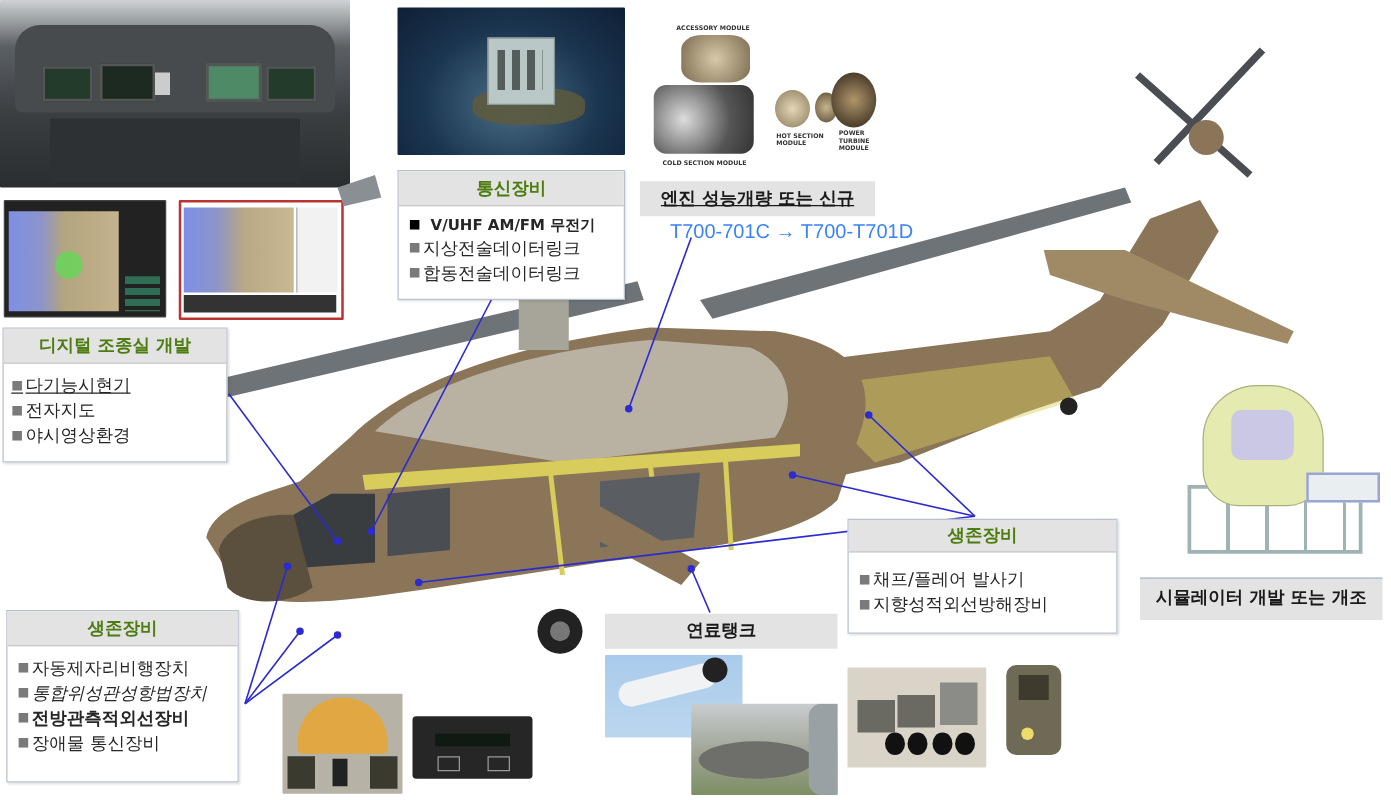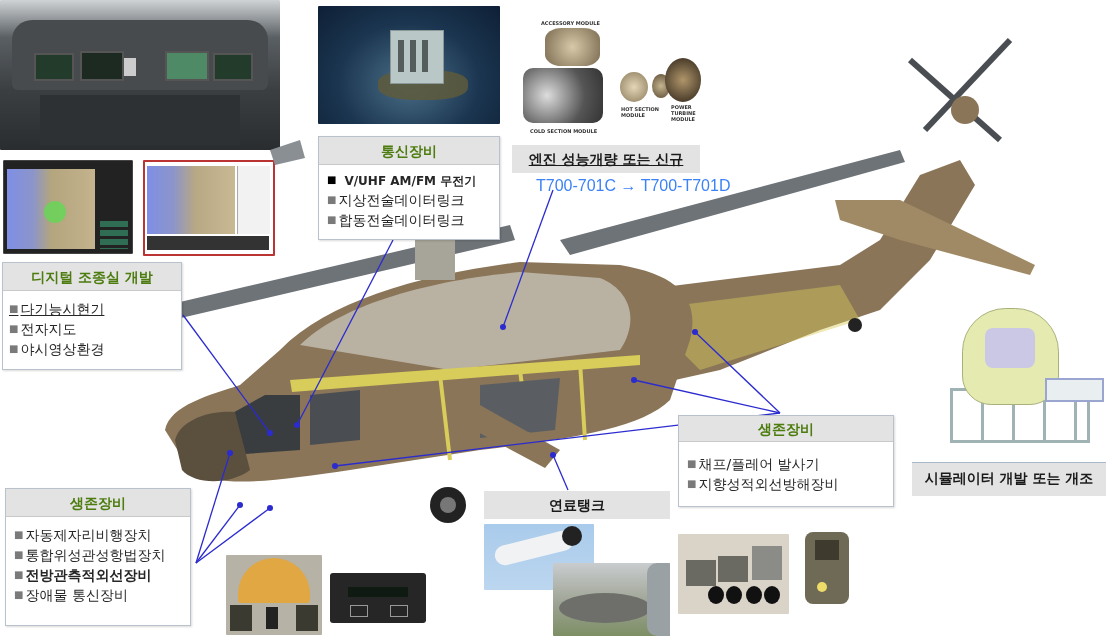--- a/index.html
+++ b/index.html
@@ -221,21 +221,21 @@
     </div>
   </div>
 </div>
 
 <div class="box" style="left:5px;top:488px;width:186px;height:138px;">
   <div class="box-head" style="height:28px;line-height:28px;font-size:14px;">생존장비</div>
   <div class="box-list" style="padding:8px 8px;">
     <div style="font-size:14px;line-height:20px;">
       <span class="bullet">■</span><span>자동제자리비행장치</span>
     </div>
-    <div style="font-size:14px;line-height:20px;">
+    <div style="font-size:14px;line-height:20px;font-style:italic;">
       <span class="bullet">■</span><span>통합위성관성항법장치</span>
     </div>
     <div style="font-size:14px;line-height:20px;font-weight:bold;">
       <span class="bullet">■</span><span>전방관측적외선장비</span>
     </div>
     <div style="font-size:14px;line-height:20px;">
       <span class="bullet">■</span><span>장애물 통신장비</span>
     </div>
   </div>
 </div>

